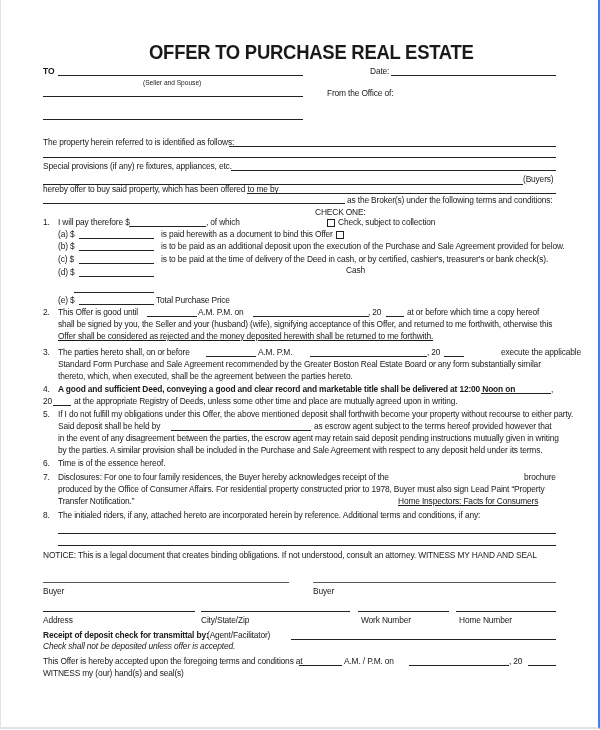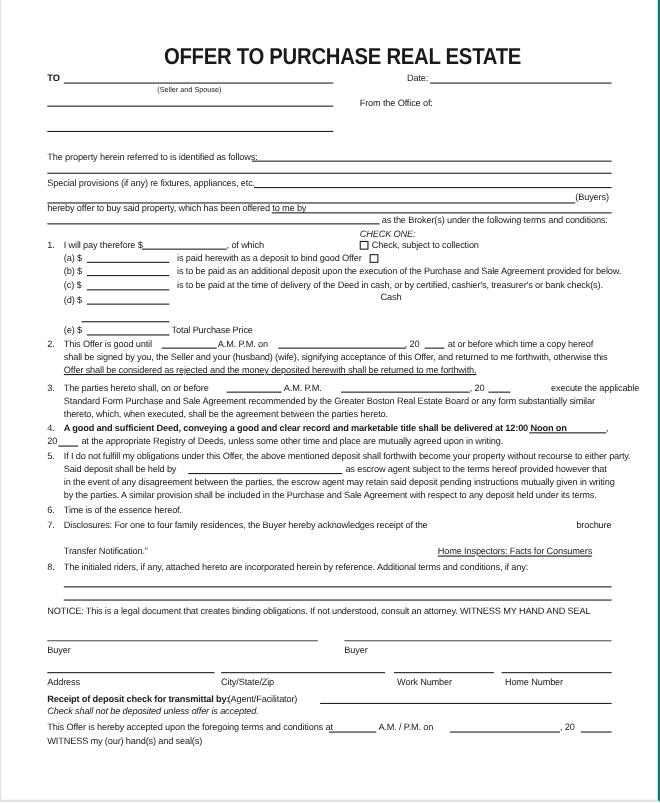--- a/index.html
+++ b/index.html
@@ -1,19 +1,19 @@
 <!DOCTYPE html>
 <html><head>
   <meta charset="utf-8">
   <style>
     html, body { margin: 0; padding: 0; background: #ffffff; }
     body { width: 600px; height: 730px; position: relative; overflow: hidden; }
     .page {
       position: absolute; left: 0; top: 0; width: 597px; height: 727px;
-      background: #fff; border-left: 1px solid #e2e2e2; border-right: 2px solid #0f766e; border-bottom: 2px solid #e2e2e2;
+      background: #fff; border-left: 1px solid #e2e2e2; border-right: 2px solid #3b82f6; border-bottom: 2px solid #e2e2e2;
       font-family: "Liberation Sans", sans-serif; color: #1a1a1a;
     }
     .abs { position: absolute; white-space: nowrap; }
     .t { font-size: 8.4px; line-height: 11px; letter-spacing: -0.15px; }
     .s { font-size: 6.6px; }
     .title { font-size: 21px; font-weight: bold; letter-spacing: -0.3px; transform: scaleX(0.88); transform-origin: left top; }
     .bold { font-weight: bold; }
     .ital { font-style: italic; }
     .u { text-decoration: underline; }
     .line { position: absolute; height: 0; border-top: 1.3px solid #222; }
@@ -41,34 +41,34 @@
   <div class="line" style="left:42px; top:157px; width:513px;"></div>
   <div class="abs t" style="left:42px; top:161px;">Special provisions (if any) re fixtures, appliances, etc.</div>
   <div class="line" style="left:230px; top:170px; width:325px;"></div>
   <div class="line" style="left:42px; top:184px; width:480px;"></div>
   <div class="abs t" style="left:522px; top:174px;">(Buyers)</div>
   <div class="abs t" style="left:42px; top:184px;">hereby offer to buy said property, which has been offered to me by</div>
   <div class="line" style="left:246px; top:193px; width:309px;"></div>
   <div class="line" style="left:42px; top:203px; width:302px;"></div>
   <div class="abs t" style="left:346px; top:195px;">as the Broker(s) under the following terms and conditions:</div>
 
-  <div class="abs t" style="left:326px; top:207px;font-style:italic;">CHECK ONE:</div>
+  <div class="abs t" style="left:314px; top:207px;">CHECK ONE:</div>
   <div class="chk" style="left:326px; top:219px;"></div>
   <div class="abs t" style="left:337px; top:217px;">Check, subject to collection</div>
   <div class="chk" style="left:335px; top:231px;"></div>
   <div class="abs t" style="left:345px; top:229px;margin-top:36px;">Cash</div>
 
   <div class="abs t" style="left:42px; top:217px;">1.</div>
   <div class="abs t" style="left:57px; top:217px;">I will pay therefore $</div>
   <div class="line" style="left:128px; top:226px; width:77px;"></div>
   <div class="abs t" style="left:205px; top:217px;">, of which</div>
 
   <div class="abs t" style="left:57px; top:229px;">(a) $</div>
   <div class="line" style="left:78px; top:238px; width:75px;"></div>
-  <div class="abs t" style="left:160px; top:229px;">is paid herewith as a deposit to bind good Offer</div>
+  <div class="abs t" style="left:160px; top:229px;">is paid herewith as a document to bind this Offer</div>
 
   <div class="abs t" style="left:57px; top:241px;">(b) $</div>
   <div class="line" style="left:78px; top:250px; width:75px;"></div>
   <div class="abs t" style="left:160px; top:241px;">is to be paid as an additional deposit upon the execution of the Purchase and Sale Agreement provided for below.</div>
 
   <div class="abs t" style="left:57px; top:254px;">(c) $</div>
   <div class="line" style="left:78px; top:263px; width:75px;"></div>
   <div class="abs t" style="left:160px; top:254px;">is to be paid at the time of delivery of the Deed in cash, or by certified, cashier's, treasurer's or bank check(s).</div>
 
   <div class="abs t" style="left:57px; top:267px;">(d) $</div>
@@ -117,20 +117,21 @@
   <div class="abs t" style="left:57px; top:445px;">by the parties. A similar provision shall be included in the Purchase and Sale Agreement with respect to any deposit held under its terms.</div>
   <div class="abs t" style="left:57px; top:433px;">in the event of any disagreement between the parties, the escrow agent may retain said deposit pending instructions mutually given in writing</div>
 
   <div class="abs t" style="left:42px; top:458px;">6.</div>
   <div class="abs t" style="left:57px; top:458px;">Time is of the essence hereof.</div>
 
   <div class="abs t" style="left:42px; top:472px;">7.</div>
   <div class="abs t" style="left:57px; top:472px;">Disclosures: For one to four family residences, the Buyer hereby acknowledges receipt of the</div>
   <div class="abs t u" style="left:397px; top:472px;margin-top:24px;">Home Inspectors: Facts for Consumers</div>
   <div class="abs t" style="left:523px; top:472px;">brochure</div>
+  <div class="abs t" style="left:57px; top:484px;">produced by the Office of Consumer Affairs. For residential property constructed prior to 1978, Buyer must also sign Lead Paint “Property</div>
   <div class="abs t" style="left:57px; top:496px;">Transfer Notification.”</div>
 
   <div class="abs t" style="left:42px; top:510px;">8.</div>
   <div class="abs t" style="left:57px; top:510px;">The initialed riders, if any, attached hereto are incorporated herein by reference. Additional terms and conditions, if any:</div>
   <div class="line" style="left:57px; top:533px; width:498px;"></div>
   <div class="line" style="left:57px; top:545px; width:498px;"></div>
 
   <div class="abs t" style="left:42px; top:550px;">NOTICE: This is a legal document that creates binding obligations. If not understood, consult an attorney. WITNESS MY HAND AND SEAL</div>
 
   <div class="dash" style="left:42px; top:582px; width:246px;"></div>

